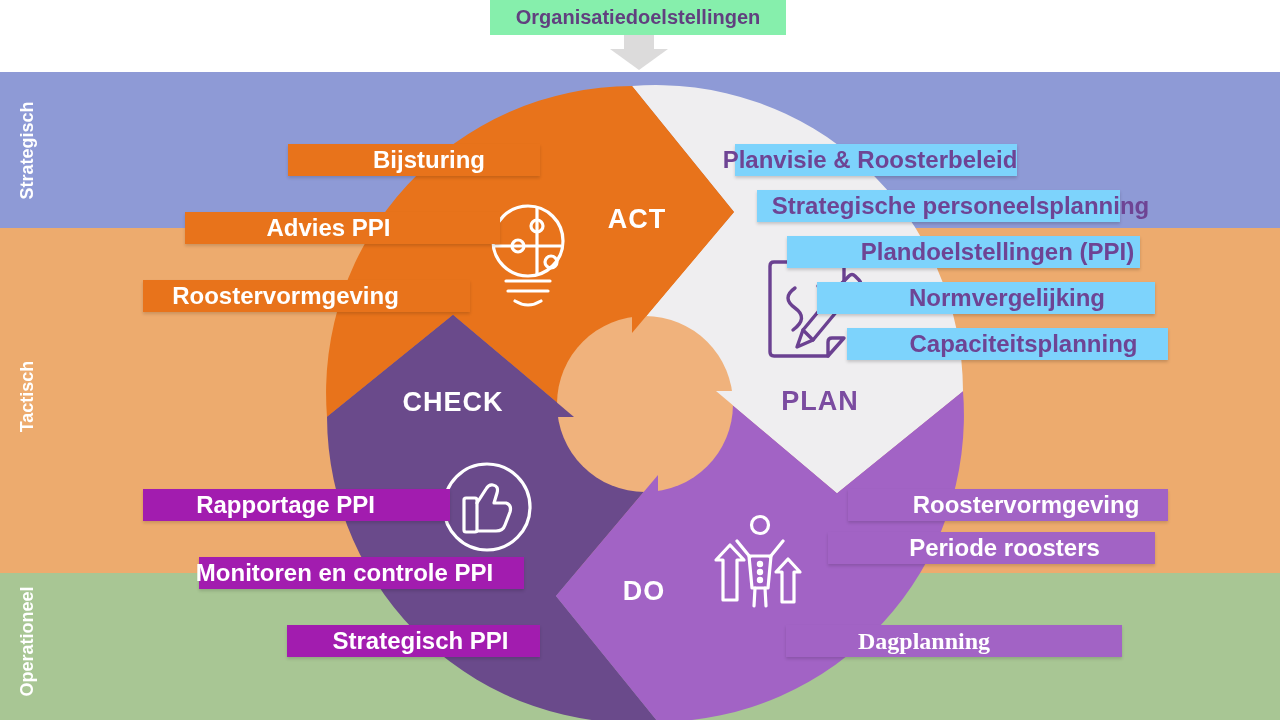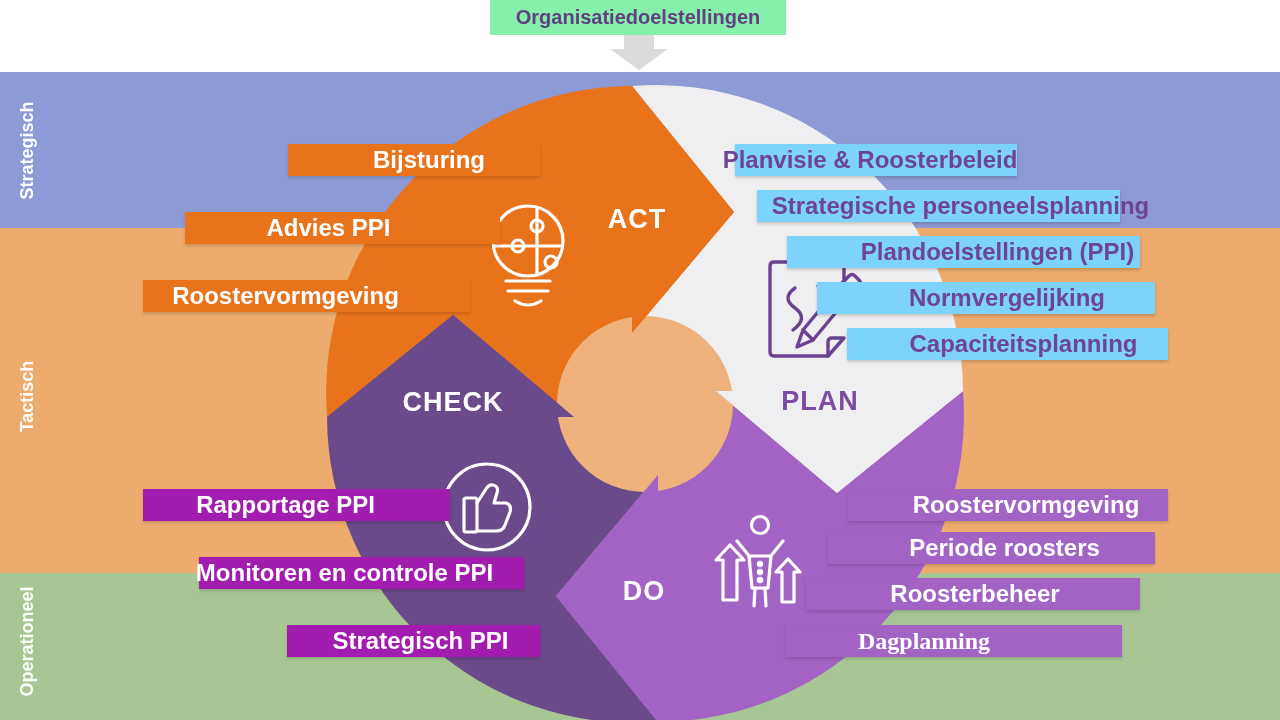--- a/index.html
+++ b/index.html
@@ -115,16 +115,15 @@
   <div class="bar bar-gray" style="left:787px;top:236px;width:353px;padding-left:68px;">Plandoelstellingen (PPI)</div>
   <div class="bar bar-gray" style="left:817px;top:282px;width:338px;padding-left:42px;">Normvergelijking</div>
   <div class="bar bar-gray" style="left:847px;top:328px;width:321px;padding-left:32px;">Capaciteitsplanning</div>
 
   <div class="bar bar-dpurple" style="left:143px;top:489px;width:307px;padding-right:22px;">Rapportage PPI</div>
   <div class="bar bar-dpurple" style="left:199px;top:557px;width:325px;padding-right:34px;">Monitoren en controle PPI</div>
   <div class="bar bar-dpurple" style="left:287px;top:625px;width:253px;padding-left:14px;">Strategisch PPI</div>
 
   <div class="bar bar-mpurple" style="left:848px;top:489px;width:320px;padding-left:36px;">Roostervormgeving</div>
   <div class="bar bar-mpurple" style="left:828px;top:532px;width:327px;padding-left:26px;">Periode roosters</div>
-  <div class="bar bar-mpurple" style="left:806px;top:578px;width:334px;padding-left:4px;">Roosterbeheer</div>
   <div class="bar bar-mpurple" style="left:786px;top:625px;width:336px;padding-right:60px;font-family:Liberation Serif, serif;">Dagplanning</div>
 
 </div>
 
 </body></html>

